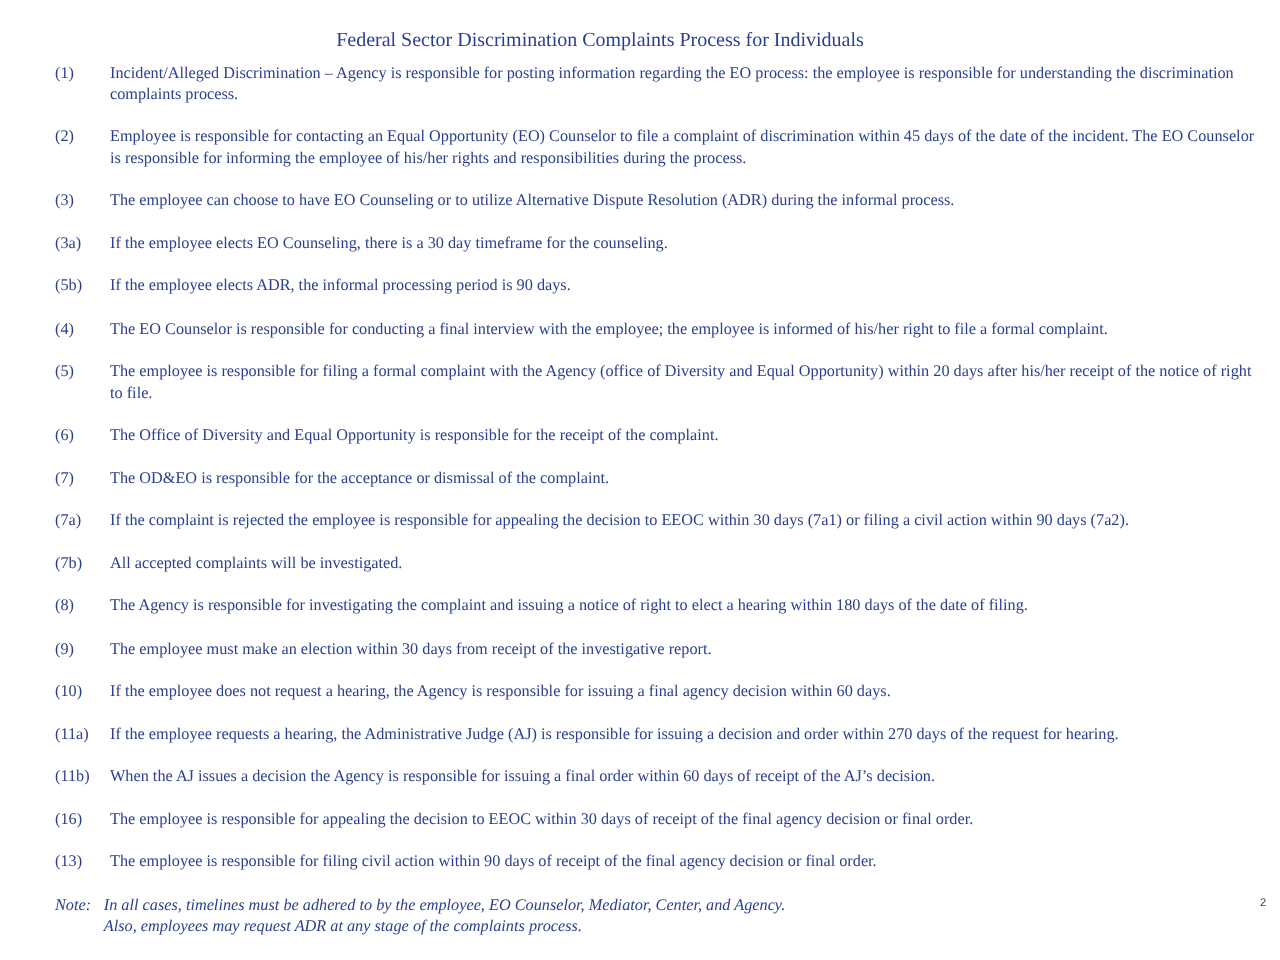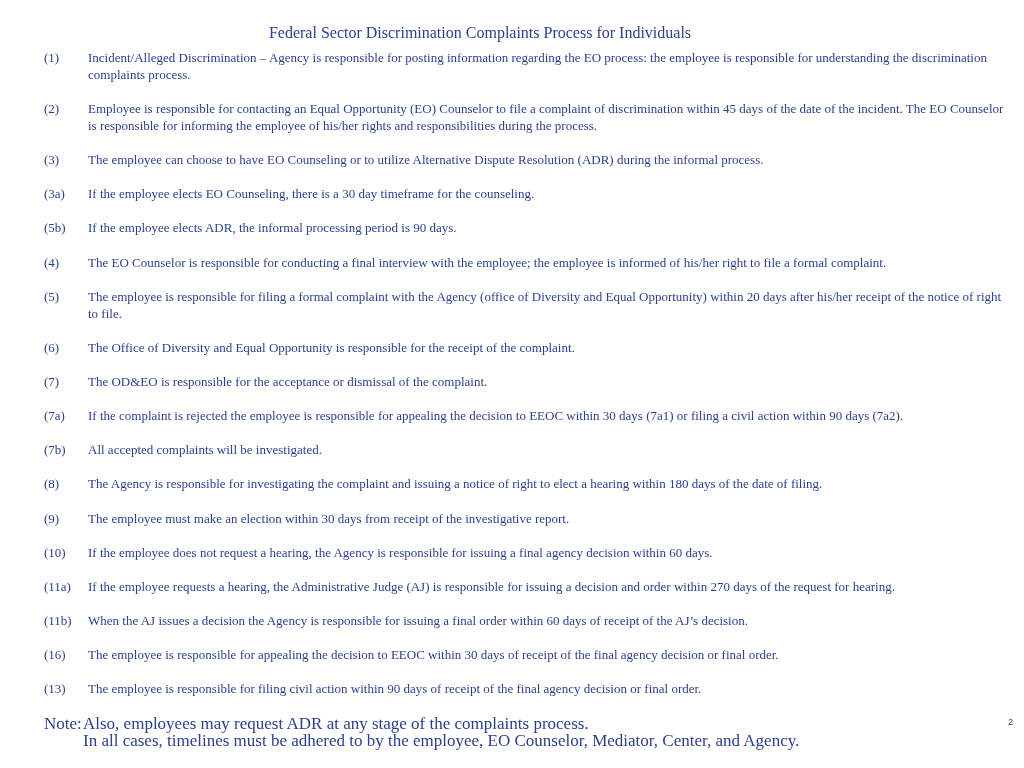--- a/index.html
+++ b/index.html
@@ -15,21 +15,21 @@
     text-align: center; font-size: 16px; color: #2b3f8f;
   }
   .item {
     position: absolute; left: 44px; width: 960px;
     font-size: 13px; line-height: 17px;
   }
   .num { position: absolute; left: 0; top: 0; width: 50px; }
   .txt { margin-left: 44px; display: block; }
   .note {
     position: absolute; left: 44px; top: 715px; width: 900px;
-    font-size: 17px; line-height: 17px;
+    font-size: 13px; line-height: 17px; font-style: italic;
   }
   .note-label { position: absolute; left: 0; top: 0; }
   .note-text { margin-left: 39px; display: block; }
   .page-num {
     position: absolute; left: 1008px; top: 717px;
     font-family: "Liberation Sans", sans-serif; font-size: 9px; color: #2b3f8f;
   }
 </style>
 </head>
 <body>
@@ -105,18 +105,18 @@
     <span class="num">(16)</span>
     <span class="txt">The employee is responsible for appealing the decision to EEOC within 30 days of receipt of the final agency decision or final order.</span>
   </div>
   <div class="item" style="top:680px">
     <span class="num">(13)</span>
     <span class="txt">The employee is responsible for filing civil action within 90 days of receipt of the final agency decision or final order.</span>
   </div>
 
   <div class="note">
     <span class="note-label">Note:</span>
+    <span class="note-text">In all cases, timelines must be adhered to by the employee, EO Counselor, Mediator, Center, and Agency.</span>
     <span class="note-text">Also, employees may request ADR at any stage of the complaints process.</span>
-    <span class="note-text">In all cases, timelines must be adhered to by the employee, EO Counselor, Mediator, Center, and Agency.</span>
   </div>
 
   <div class="page-num">2</div>
 </div>
 
 </body></html>

